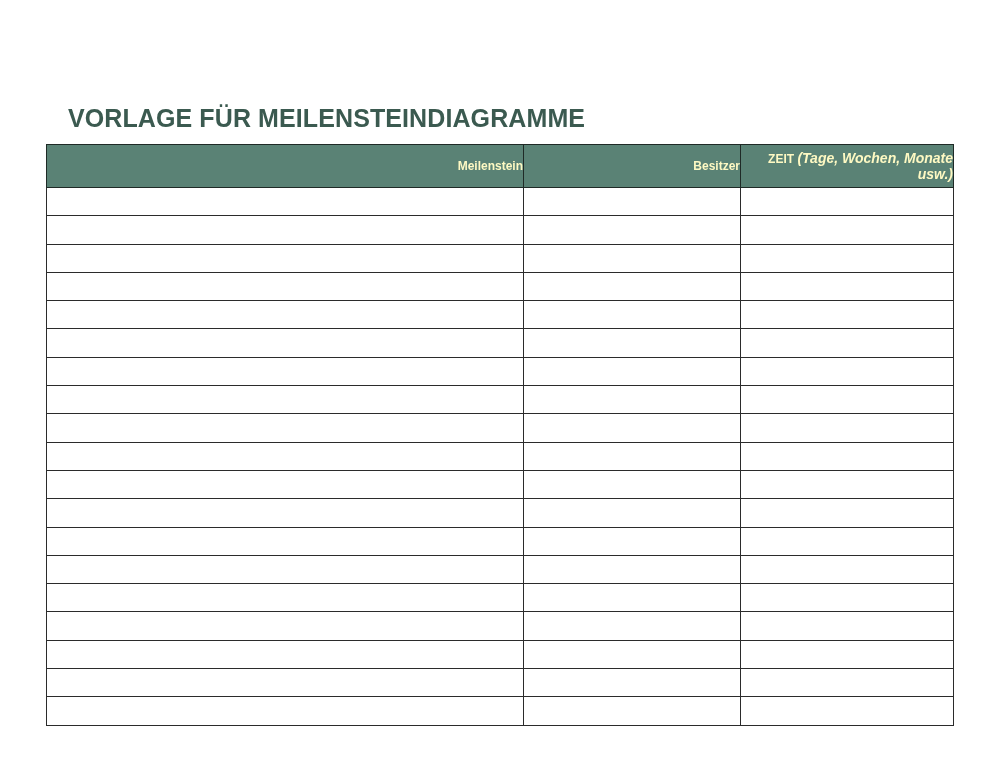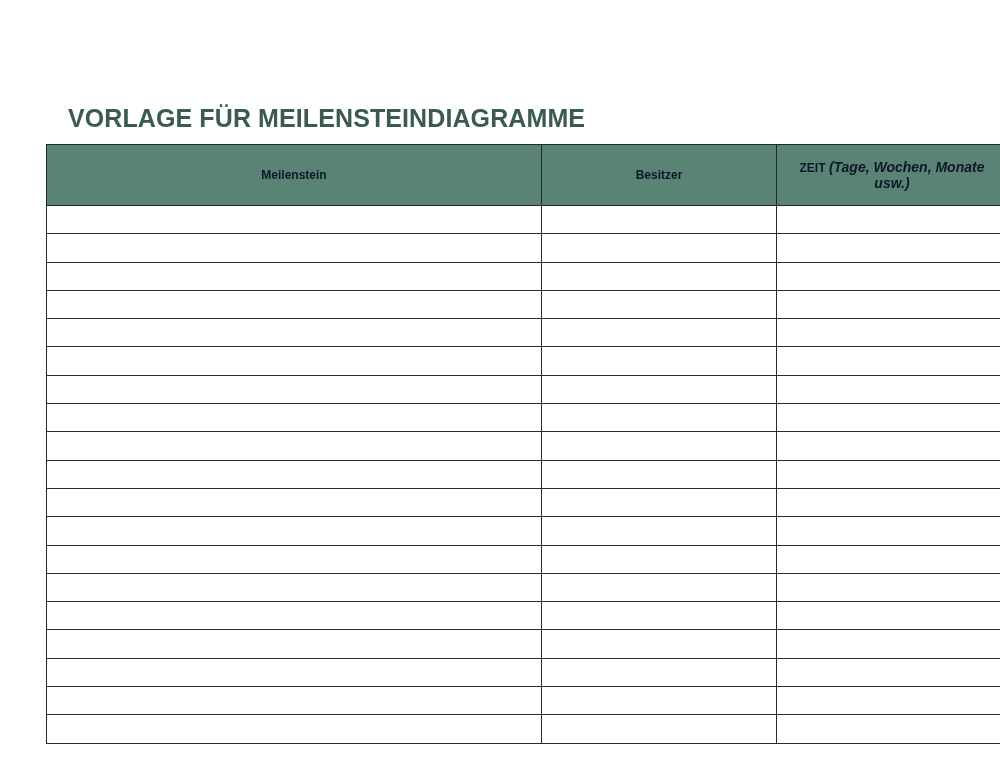--- a/index.html
+++ b/index.html
@@ -2,22 +2,22 @@
 <html><head>
 <meta charset="utf-8">
 <style>
   html, body { margin: 0; padding: 0; background: #ffffff; }
   body { width: 1000px; height: 772px; position: relative; overflow: hidden;
          font-family: "Liberation Sans", "DejaVu Sans", sans-serif; }
   .title { position: absolute; left: 52px; top: 88px; margin: 16px;
            font-size: 25px; font-weight: bold; color: #3b5a50; letter-spacing: 0.1px; }
   table { position: absolute; left: 46px; top: 144px; width: 906px;
           border-collapse: collapse; table-layout: fixed; }
-  th { background: #5a8275; color: #0f172a; font-size: 12px; font-weight: bold;
-       height: 42px; padding: 9px; border: 1.5px solid #1f2a26; text-align: center; }
+  th { background: #5a8275; color: #fef9c3; font-size: 12px; font-weight: bold;
+       height: 42px; padding: 0; border: 1.5px solid #1f2a26; text-align: right; }
   th .note { font-style: italic; font-size: 14px; }
   td { height: 27.3px; padding: 0; border: 1.5px solid #2b2b2b; border-top-color: #555; }
   .c1 { width: 476px; } .c2 { width: 216px; margin-top: 40px; } .c3 { width: 212px; }
 </style>
 </head>
 <body>
 
 <h1 class="title">VORLAGE FÜR MEILENSTEINDIAGRAMME</h1>
 
 <table>

